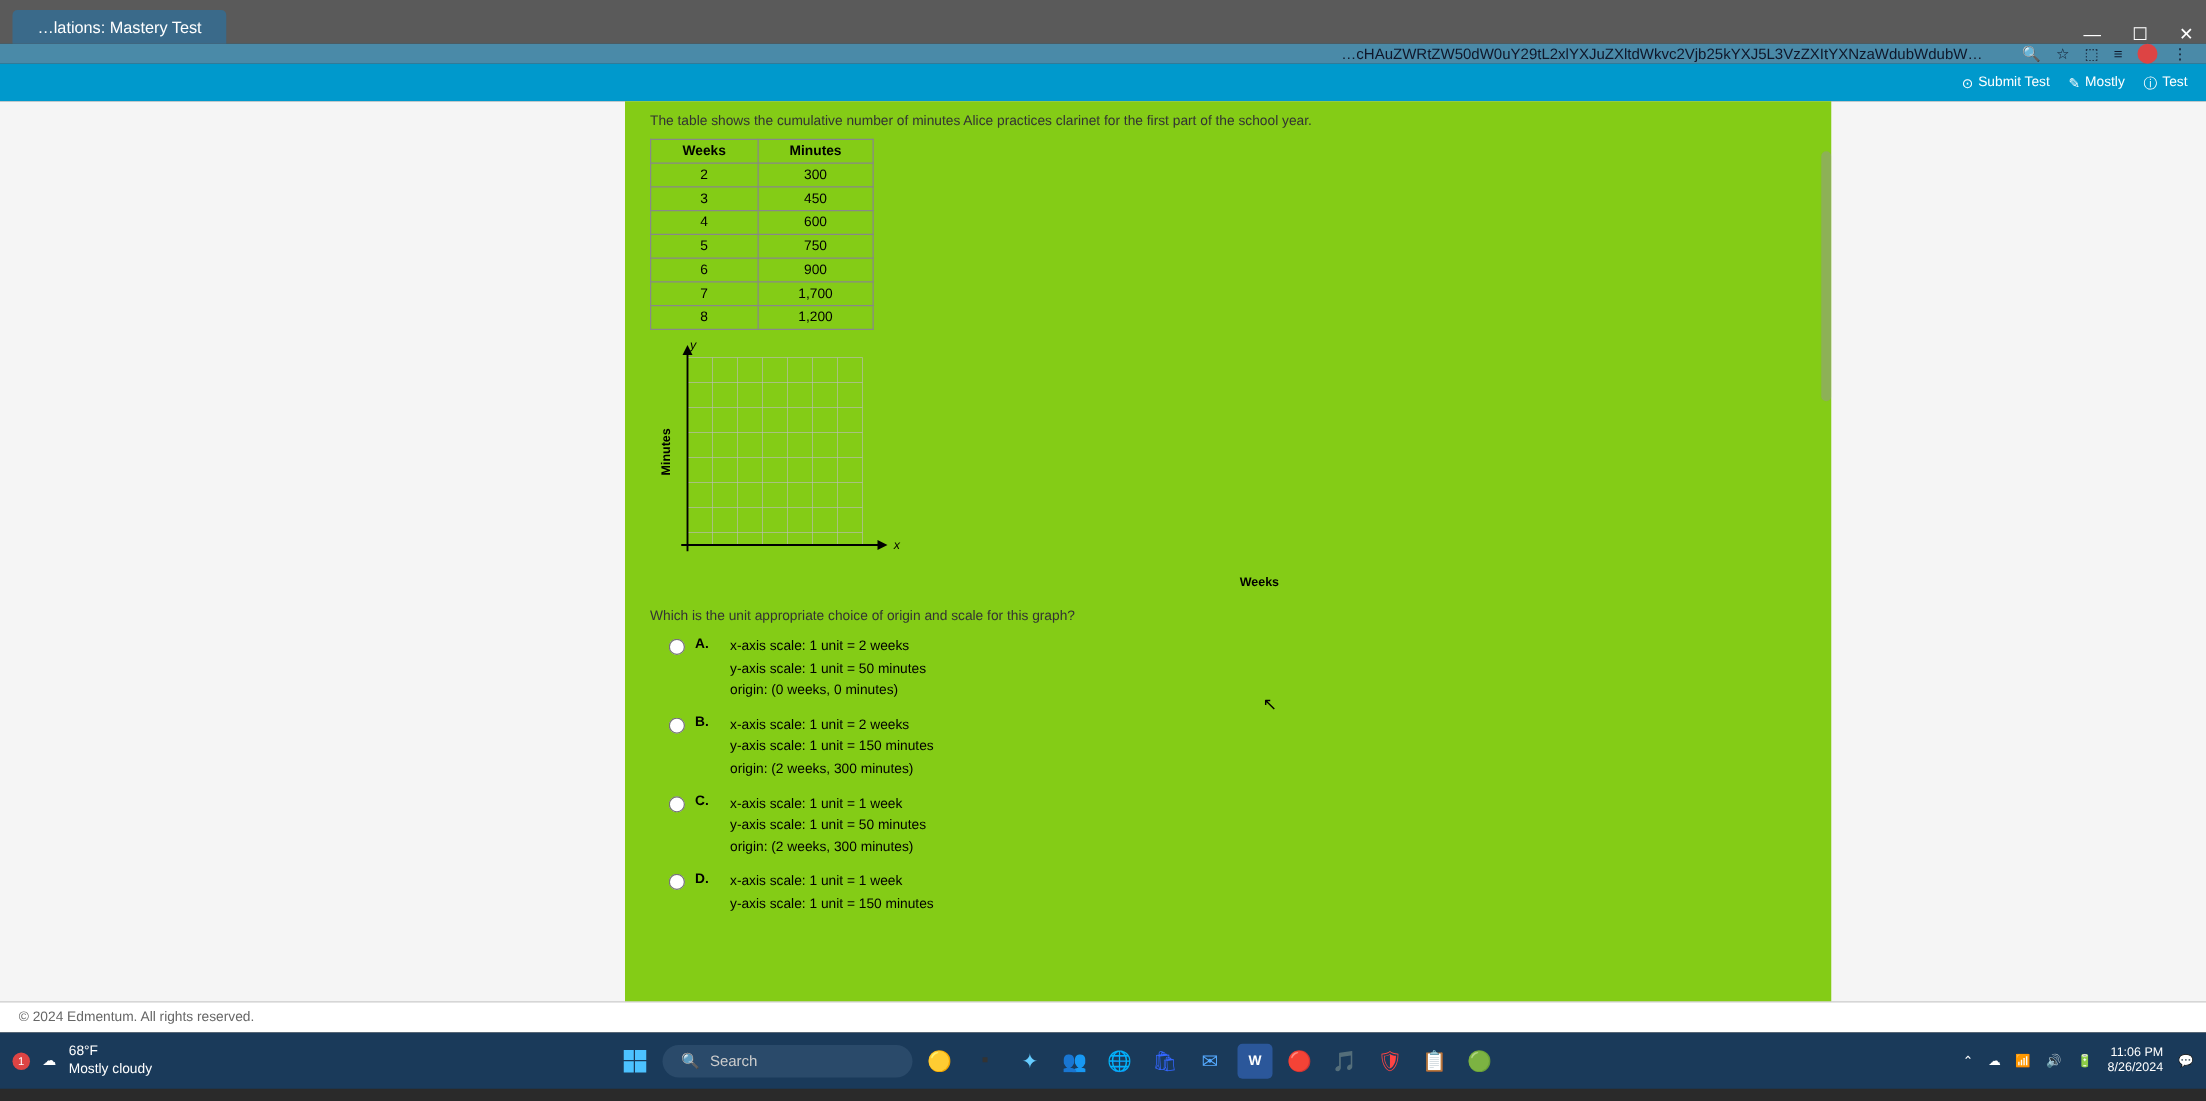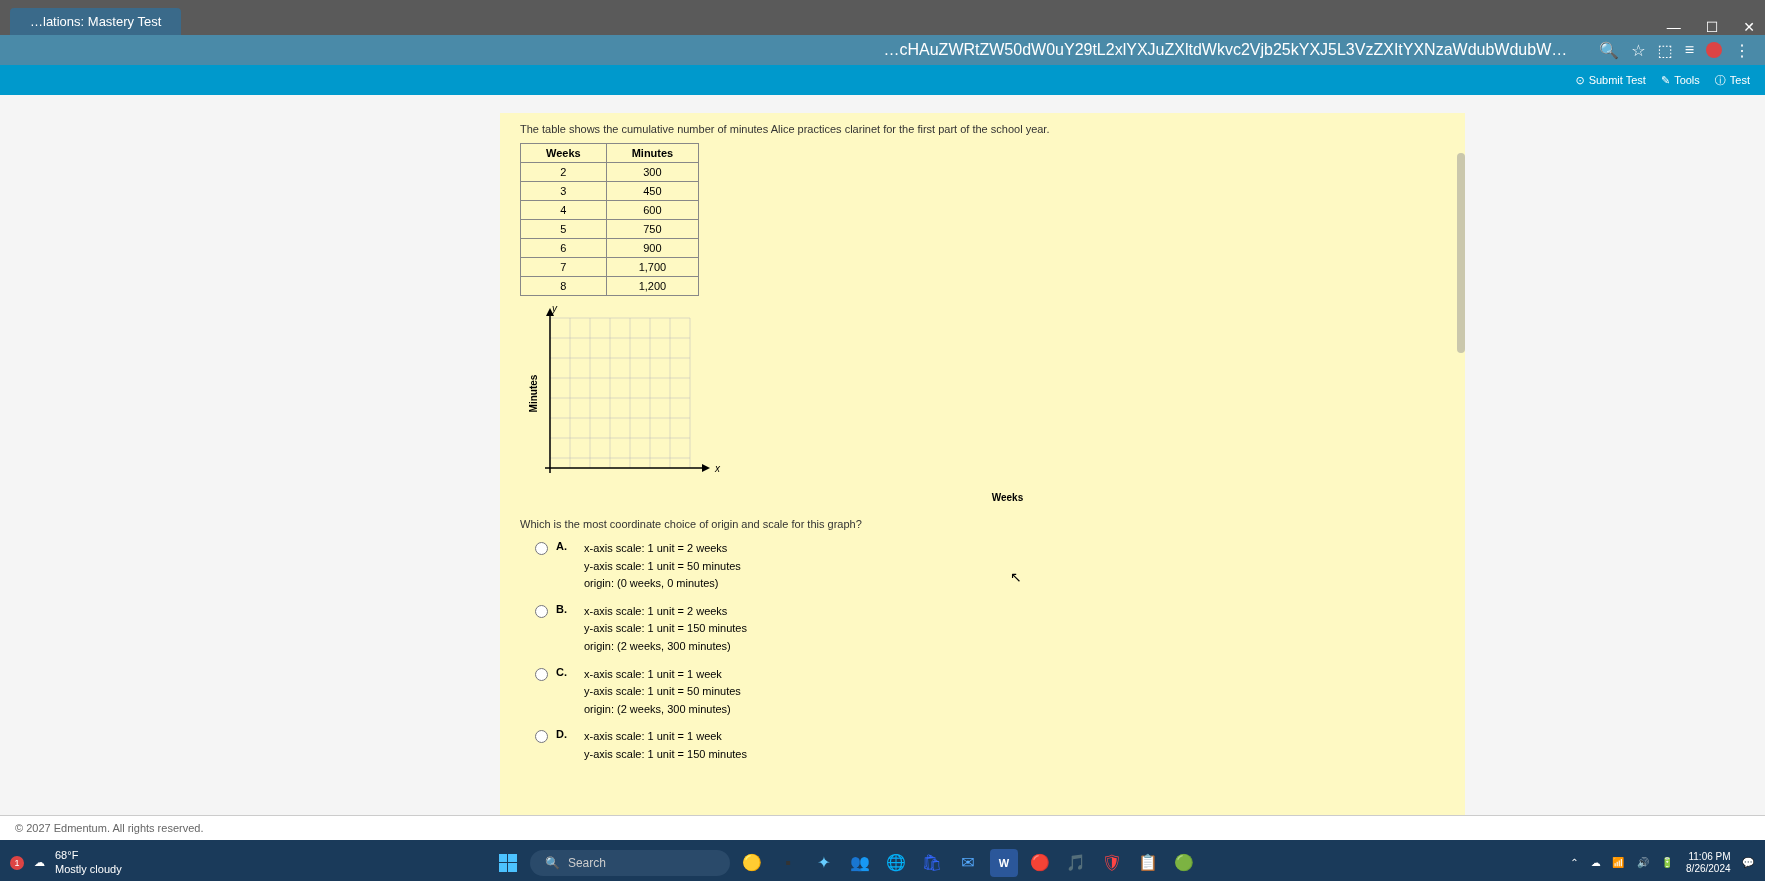--- a/index.html
+++ b/index.html
@@ -32,27 +32,27 @@
       font-size: 13px;
       border-radius: 4px 4px 0 0;
     }
     .window-controls {
       display: flex;
       gap: 25px;
       font-size: 14px;
     }
     .url-bar {
       background: #4a8aa8;
-      height: 30px;
+      height: 16px;
       display: flex;
       align-items: center;
       justify-content: flex-end;
       padding: 0 15px;
-      color: #ffffff;
-      font-size: 16px;
+      color: #0f172a;
+      font-size: 12px;
       gap: 12px;
     }
     .url-text {
       flex: 1;
       text-align: right;
       padding-right: 20px;
     }
     .toolbar {
       background: #0099cc;
       height: 30px;
@@ -70,22 +70,22 @@
       gap: 4px;
     }
     .content-area {
       background: #f5f5f5;
       height: 720px;
       display: flex;
       position: relative;
     }
     .main-content {
       flex: 1;
-      background: #fef9c3;
-      margin: 18px 300px 0 500px;
+      background: #84cc16;
+      margin: 0 300px 0 500px;
       padding: 10px 20px;
       overflow-y: auto;
       position: relative;
     }
     .question-text {
       font-size: 11px;
       color: #333;
       margin-bottom: 8px;
     }
     .data-table {
@@ -260,21 +260,21 @@
   <span>⋮</span>
 </div>
 
 <div class="toolbar">
   <div class="toolbar-item">
     <span>⊙</span>
     <span>Submit Test</span>
   </div>
   <div class="toolbar-item">
     <span>✎</span>
-    <span>Tools</span>
+    <span>Mostly</span>
   </div>
   <div class="toolbar-item">
     <span>ⓘ</span>
     <span>Test</span>
   </div>
 </div>
 
 <div class="content-area">
   <div class="main-content">
     <div class="scrollbar-indicator"></div>
@@ -343,21 +343,21 @@
         </g>
         <line x1="30" y1="5" x2="30" y2="165" stroke="#000" stroke-width="1.5"></line>
         <line x1="25" y1="160" x2="185" y2="160" stroke="#000" stroke-width="1.5"></line>
         <polygon points="30,0 26,8 34,8" fill="#000"></polygon>
         <polygon points="190,160 182,156 182,164" fill="#000"></polygon>
       </svg>
       <div style="position:absolute;left:195px;top:155px;font-size:10px;font-style:italic;">x</div>
       <div class="axis-label-x">Weeks</div>
     </div>
 
-    <div class="question-text" style="margin-top:15px;">Which is the most coordinate choice of origin and scale for this graph?</div>
+    <div class="question-text" style="margin-top:15px;">Which is the unit appropriate choice of origin and scale for this graph?</div>
 
     <div class="answer-options">
       <div class="option-row">
         <input type="radio" name="answer" class="option-radio" style="">
         <span class="option-letter">A.</span>
         <div class="option-text">
           <div>x-axis scale: 1 unit = 2 weeks</div>
           <div>y-axis scale: 1 unit = 50 minutes</div>
           <div>origin: (0 weeks, 0 minutes)</div>
         </div>
@@ -387,21 +387,21 @@
           <div>x-axis scale: 1 unit = 1 week</div>
           <div>y-axis scale: 1 unit = 150 minutes</div>
         </div>
       </div>
     </div>
   </div>
   <div class="cursor">↖</div>
 </div>
 
 <div class="footer">
-  <span>© 2027 Edmentum. All rights reserved.</span>
+  <span>© 2024 Edmentum. All rights reserved.</span>
 </div>
 
 <div class="taskbar">
   <div class="taskbar-left">
     <span style="background:#d44;border-radius:50%;width:14px;height:14px;display:inline-flex;align-items:center;justify-content:center;font-size:9px;">1</span>
     <span>☁</span>
     <div class="weather">
       <span>68°F</span>
       <span>Mostly cloudy</span>
     </div>

